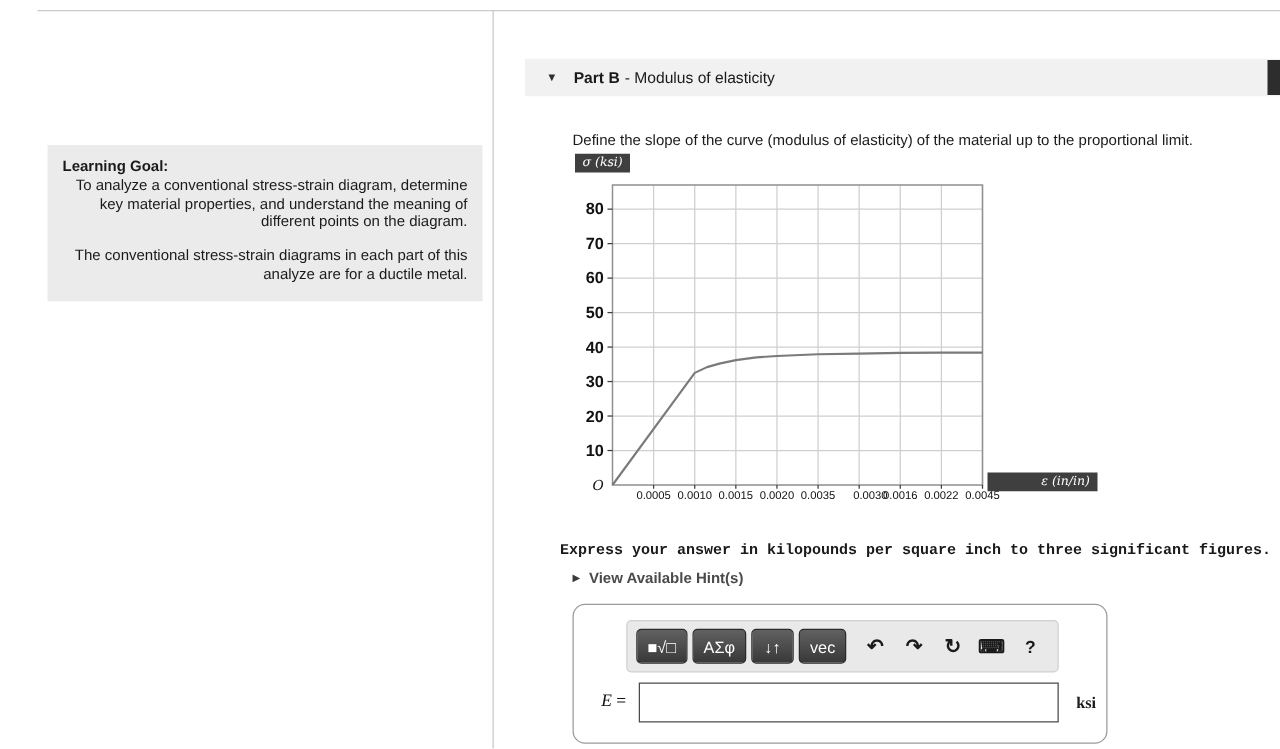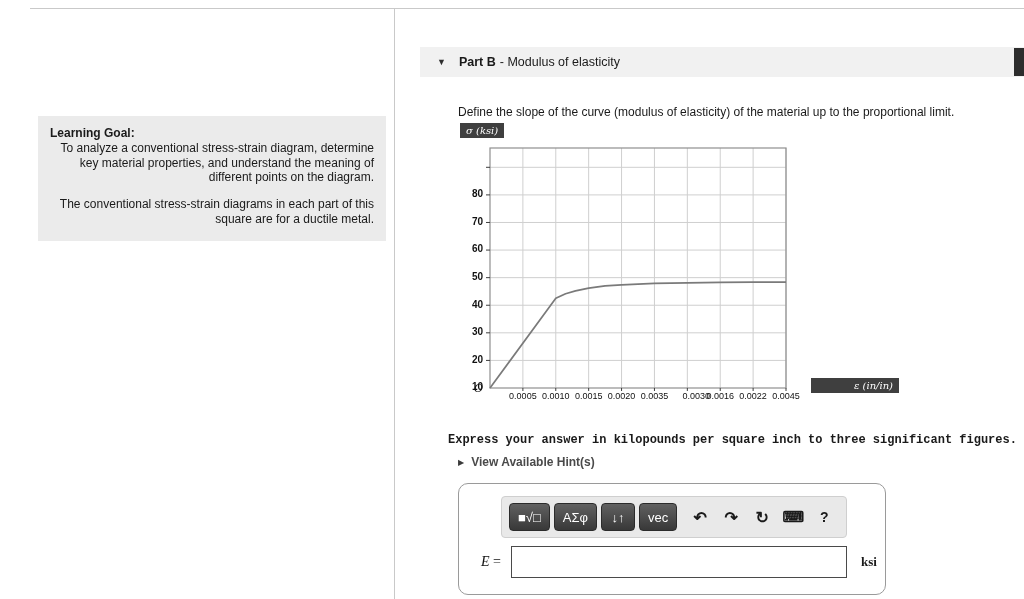--- a/index.html
+++ b/index.html
@@ -36,30 +36,30 @@
   .part-desc { position:absolute; left:38px; top:58px; width:560px; }
 
   
   .chart { position:absolute; left:38px; top:75px; width:410px; height:290px; }
   .badge {
     position:absolute; background:#3f3f3f; color:#fff;
     font-family:"DejaVu Serif", serif; font-style:italic; font-size:10px;
     padding:2px 6px; white-space:nowrap;
   }
   .y-badge { left:2px; top:1px; }
-  .x-badge { left:353px; top:256px;padding-left:43px; }
+  .x-badge { left:332px; top:256px;padding-left:43px; }
   #plot-svg { position:absolute; left:32px; top:26px; overflow:visible; }
   .grid  { stroke:#cfcfcf; stroke-width:1; }
   .frame { fill:none; stroke:#8f8f8f; stroke-width:1.2; }
   .tick  { stroke:#3d3d3d; stroke-width:1; }
   .curve { fill:none; stroke:#7a7a7a; stroke-width:1.7; stroke-linejoin:round; }
   #y-tick-labels { position:absolute; left:0; top:26px; width:25px; height:240px; }
   #y-tick-labels span {
     position:absolute; right:0; transform:translateY(-50%);
-    font-size:10px; font-weight:700; color:#111;margin-top:26px;
+    font-size:13px; font-weight:700; color:#111;
   }
   #x-tick-labels { position:absolute; left:32px; top:269px; width:296px; height:12px; }
   #x-tick-labels span {
     position:absolute; transform:translateX(-50%); white-space:nowrap;
     font-size:9px; font-weight:400; color:#111;
   }
   .origin {
     position:absolute; left:16px; top:260px;
     font-family:"DejaVu Serif", serif; font-style:italic; font-size:11px; color:#111;
   }
@@ -107,21 +107,21 @@
 </head>
 <body>
 
 <div class="page">
   <div class="top-rule"></div>
   <div class="v-divider"></div>
 
   <aside class="learning-goal">
     <div class="lg-title">Learning Goal:</div>
     <p class="lg-p">To analyze a conventional stress-strain diagram, determine key material properties, and understand the meaning of different points on the diagram.</p>
-    <p class="lg-p">The conventional stress-strain diagrams in each part of this square are for a ductile metal.</p>
+    <p class="lg-p">The conventional stress-strain diagrams in each part of this analyze are for a ductile metal.</p>
   </aside>
 
   <main class="part-panel">
     <header class="part-header">
       <span class="caret">▼</span>
       <span class="part-name">Part B</span>
       <span class="part-rest">- Modulus of elasticity</span>
       <span class="edge-btn"></span>
     </header>
 

